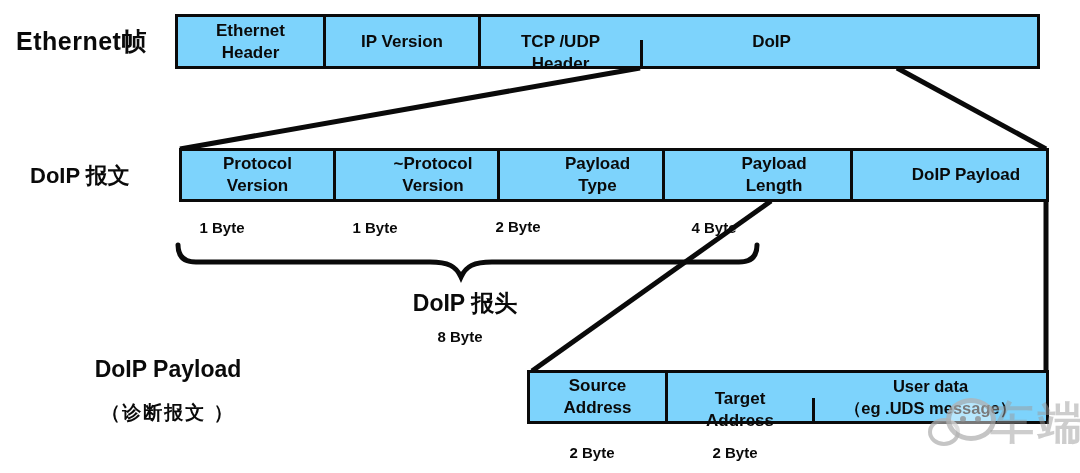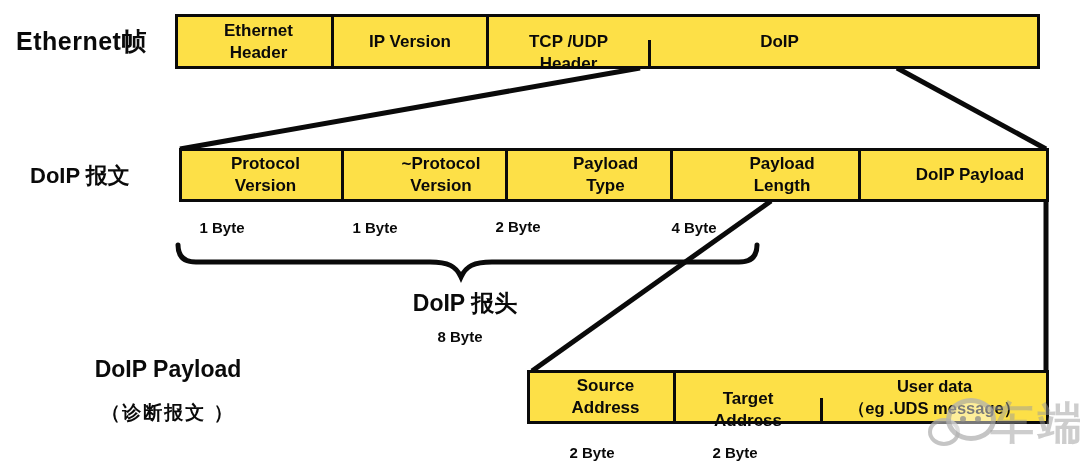--- a/index.html
+++ b/index.html
@@ -3,21 +3,21 @@
 <meta charset="utf-8">
 <style>
   html,body{margin:0;padding:0;background:#ffffff;}
   #canvas{
     position:relative;width:1080px;height:473px;background:#ffffff;overflow:hidden;
     font-family:"Liberation Sans","DejaVu Sans",sans-serif;color:#0a0a0a;
   }
   svg.lines{position:absolute;left:0;top:0;z-index:1;}
   .row{
     position:absolute;display:flex;box-sizing:border-box;
-    border:3px solid #0a0a0a;background:#fde047;z-index:2;padding-left:8px;
+    border:3px solid #0a0a0a;background:#7dd3fc;z-index:2;
   }
   .cell{
     box-sizing:border-box;border-right:3px solid #0a0a0a;
     display:flex;align-items:center;justify-content:center;
     text-align:center;white-space:pre;font-weight:bold;
     font-size:17px;line-height:1.28;
   }
   .cell:last-child{border-right:none;}
   .cell.small{font-size:16.5px;line-height:1.35;}
   .row-label{position:absolute;font-weight:bold;z-index:3;white-space:nowrap;}
@@ -84,21 +84,21 @@
     <div class="cell" style="width:132px;">Payload
 Type</div>
     <div class="cell" style="width:155px;">Payload
 Length</div>
     <div class="cell" style="flex:1;">DoIP Payload</div>
   </div>
 
   <div class="byte-label" style="left:222px;top:219px;">1 Byte</div>
   <div class="byte-label" style="left:375px;top:219px;">1 Byte</div>
   <div class="byte-label" style="left:518px;top:218px;">2 Byte</div>
-  <div class="byte-label" style="left:694px;top:219px;">4 Byte</div>
+  <div class="byte-label" style="left:714px;top:219px;">4 Byte</div>
 
   <div id="brace-label">DoIP 报头</div>
   <div id="brace-size">8 Byte</div>
 
   <div class="row" style="left:527px;top:370px;width:522px;height:54px;">
     <div class="cell" style="width:138px;">Source
 Address</div>
     <div class="cell" style="width:147px;margin-top:25px;">Target
 Address</div>
     <div class="cell small" style="flex:1;border-radius:16px;">User data

